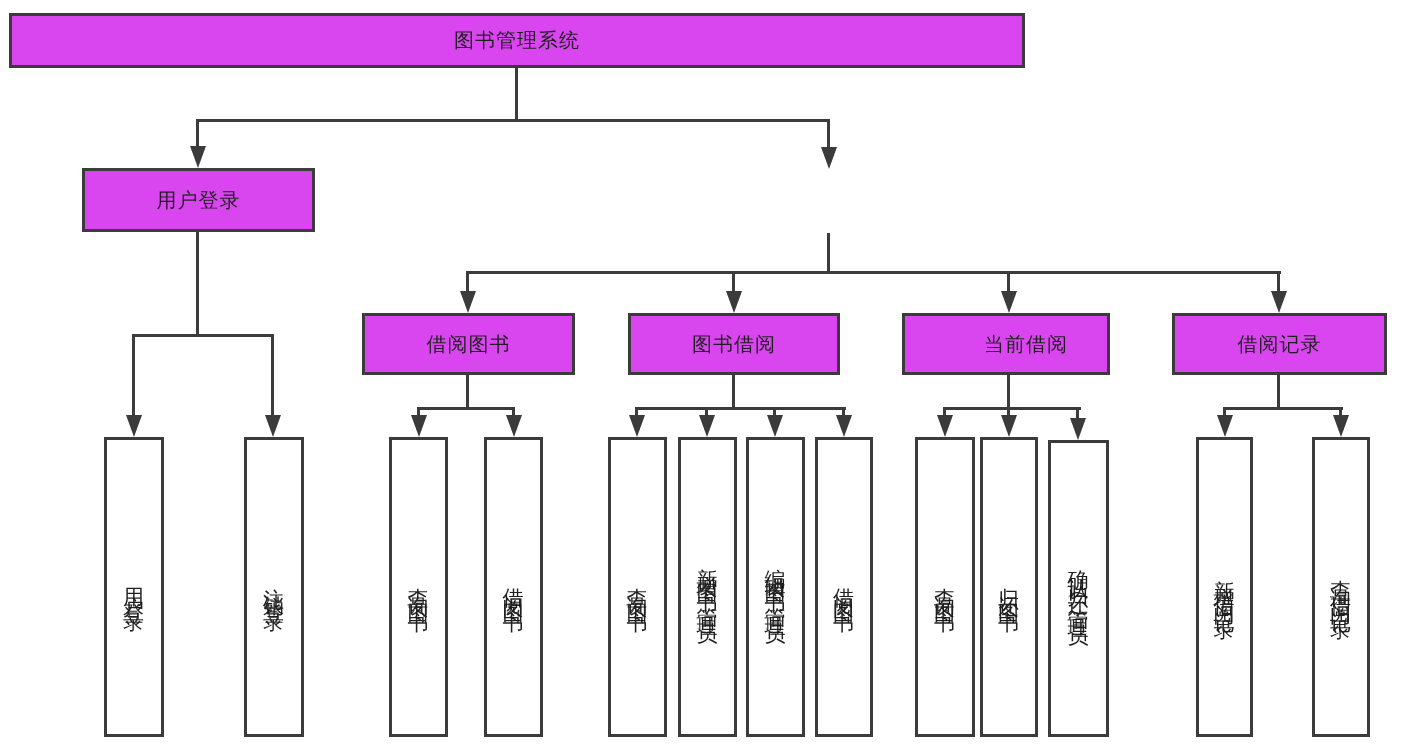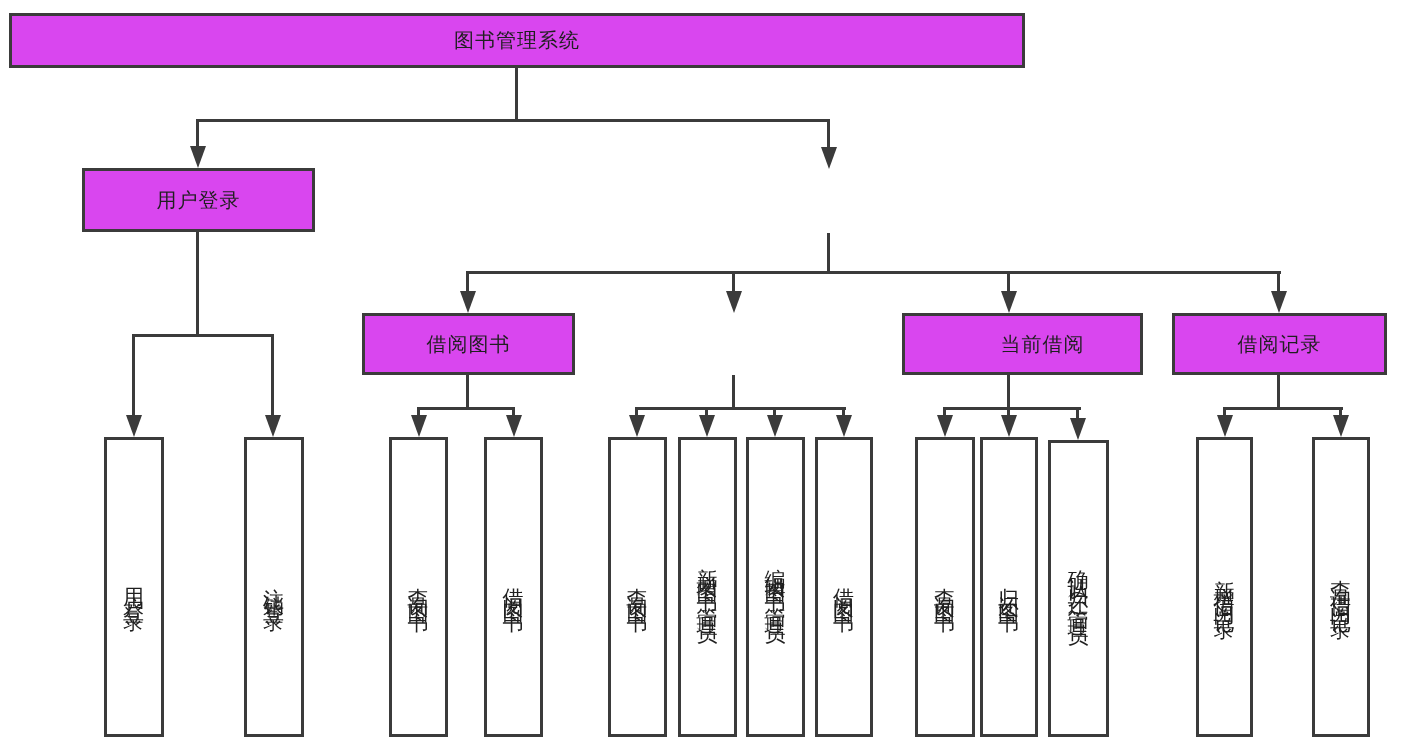--- a/index.html
+++ b/index.html
@@ -83,21 +83,22 @@
   <div class="line" style="left:466px; top:271px; width:3px; height:24px;"></div>
   <div class="arrow" style="left:460px; top:291px;"></div>
   <div class="line" style="left:732px; top:271px; width:3px; height:24px;"></div>
   <div class="arrow" style="left:726px; top:291px;"></div>
   <div class="line" style="left:1007px; top:271px; width:3px; height:24px;"></div>
   <div class="arrow" style="left:1001px; top:291px;"></div>
   <div class="line" style="left:1277px; top:271px; width:3px; height:24px;"></div>
   <div class="arrow" style="left:1271px; top:291px;"></div>
 
   <div class="box" style="left:362px; top:313px; width:213px; height:62px;">借阅图书</div>
-  <div class="box" style="left:902px; top:313px; width:241px; height:62px;padding-left:40px;">当前借阅</div>
+  <div class="box" style="left:628px; top:313px; width:212px; height:62px;">图书借阅</div>
+  <div class="box" style="left:902px; top:313px; width:208px; height:62px;padding-left:40px;">当前借阅</div>
   <div class="box" style="left:1172px; top:313px; width:215px; height:62px;">借阅记录</div>
 
   <div class="line" style="left:196px; top:232px; width:3px; height:105px;"></div>
   <div class="line" style="left:132px; top:334px; width:142px; height:3px;"></div>
   <div class="line" style="left:132px; top:334px; width:3px; height:85px;"></div>
   <div class="arrow" style="left:126px; top:415px;"></div>
   <div class="line" style="left:271px; top:334px; width:3px; height:85px;"></div>
   <div class="arrow" style="left:265px; top:415px;"></div>
 
   <div class="line" style="left:466px; top:375px; width:3px; height:35px;"></div>

